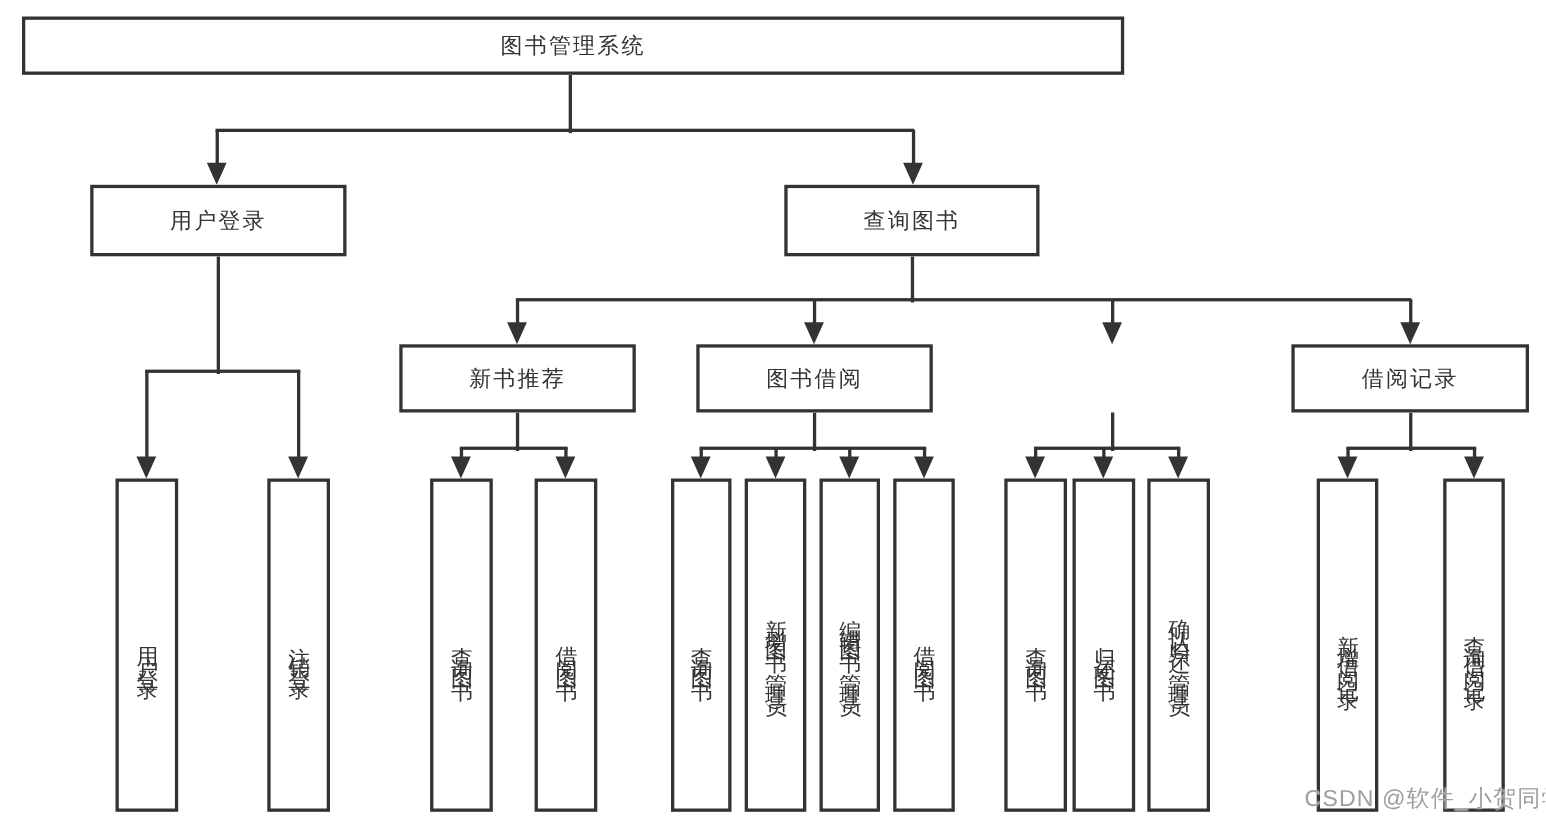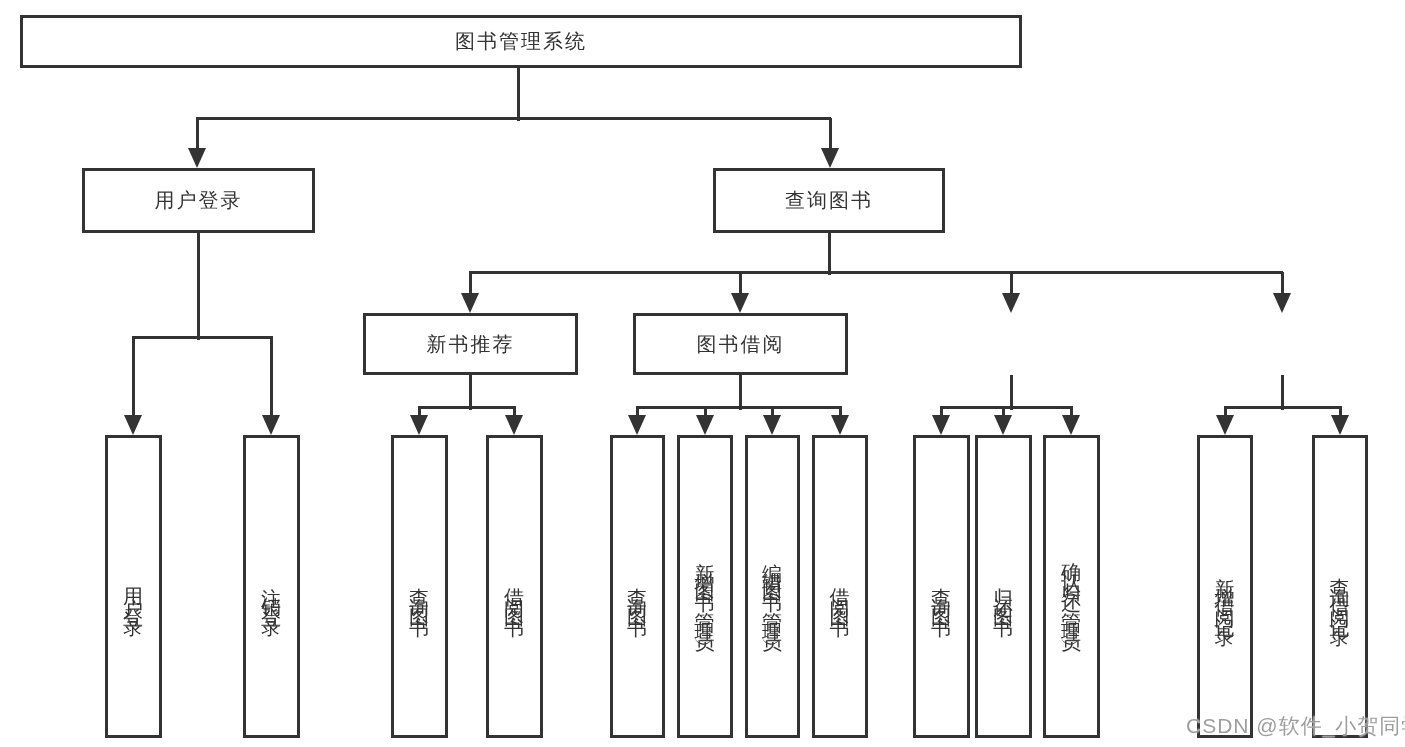--- a/index.html
+++ b/index.html
@@ -71,20 +71,23 @@
   </div>
   <div class="box h" style="left:713px;top:168px;width:232px;height:65px">
     <span>查询图书</span>
   </div>
 
   <div class="box h" style="left:633px;top:313px;width:215px;height:62px">
     <span>图书借阅</span>
   </div>
   <div class="box h" style="left:363px;top:313px;width:215px;height:62px">
     <span>新书推荐</span>
+  </div>
+  <div class="box h" style="left:1174px;top:313px;width:216px;height:62px">
+    <span>借阅记录</span>
   </div>
 
   <div class="box v" style="left:105px;top:435px;width:57px;height:303px">
     <span>用户登录</span>
   </div>
   <div class="box v" style="left:243px;top:435px;width:57px;height:303px">
     <span>注销登录</span>
   </div>
 
   <div class="box v" style="left:391px;top:435px;width:57px;height:303px">

